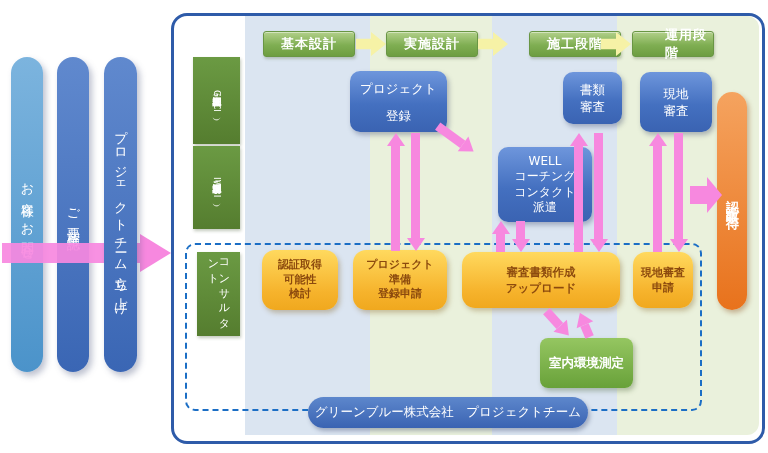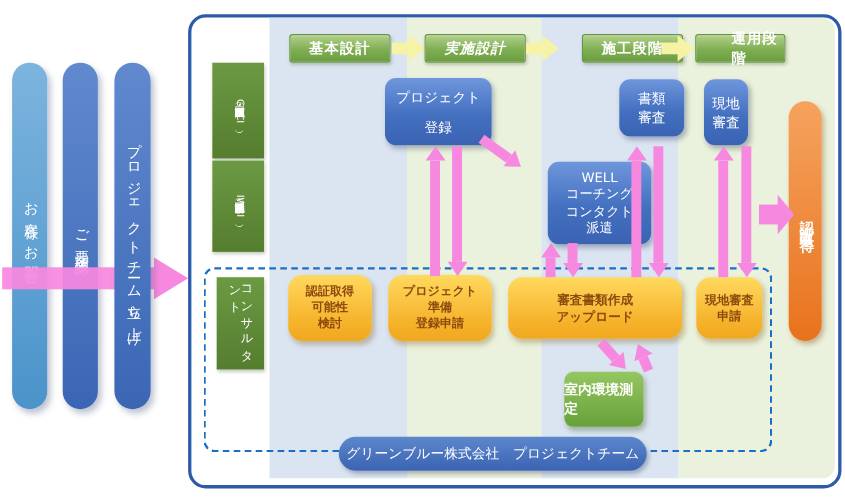--- a/index.html
+++ b/index.html
@@ -31,21 +31,21 @@
   .band.g1{left:196px;width:122px;background:#eaf1dc;}
   .band.b2{left:318px;width:125px;background:#dbe5f1;}
   .band.g2{left:443px;width:142px;background:#eaf1dc;}
 
   
   .stagebtn{position:absolute;top:31px;height:26px;box-sizing:border-box;z-index:4;
         background:linear-gradient(180deg,#b2d08a,#7fae52 55%,#6d9d41);
         border:1px solid #699644;border-radius:3px;color:#fff;font-weight:bold;font-size:13px;
         display:flex;align-items:center;justify-content:center;letter-spacing:1px;
         box-shadow:inset 0 1px 0 rgba(255,255,255,.45), 1px 2px 3px rgba(80,100,60,.3);}
-  .sb1{left:263px;width:92px;} .sb2{left:386px;width:92px;font-style:italic;}
+  .sb1{left:263px;width:92px;} .sb2{left:386px;width:92px;}
   .sb3{left:508px;width:92px;margin-left:21px;} .sb4{left:632px;width:82px;padding-left:32px;}
   .sarrow{position:absolute;top:32px;width:30px;height:24px;background:#f6f2a6;z-index:4;
         clip-path:polygon(0 28%,50% 28%,50% 0,100% 50%,50% 100%,50% 72%,0 72%);}
   .sa1{left:356px;} .sa2{left:478px;} .sa3{left:601px;}
 
   
   .org{position:absolute;box-sizing:border-box;z-index:4;color:#fff;
         background:linear-gradient(180deg,#6b9a43,#557d2f);
         display:flex;align-items:center;justify-content:center;writing-mode:vertical-rl;
         box-shadow:1px 2px 3px rgba(60,80,40,.3);}
@@ -58,33 +58,33 @@
   .dashed{position:absolute;left:185px;top:243px;width:517px;height:168px;box-sizing:border-box;
         border:2px dashed #1b6ec5;border-radius:10px;z-index:2;}
 
   
   .bluebox{position:absolute;z-index:5;color:#fff;text-align:center;
         background:linear-gradient(180deg,#6e96dc 0%,#4470c0 55%,#3a63b2);
         border-radius:10px;display:flex;flex-direction:column;align-items:center;justify-content:center;
         box-shadow:2px 3px 5px rgba(50,60,100,.35);}
   .bx-reg{left:350px;top:71px;width:97px;height:61px;font-size:12.5px;line-height:27px;}
   .bx-doc{left:563px;top:72px;width:59px;height:52px;font-size:12.5px;line-height:17px;}
-  .bx-site{left:640px;top:72px;width:40px;height:60px;font-size:12.5px;line-height:17px;}
+  .bx-site{left:640px;top:72px;width:72px;height:60px;font-size:12.5px;line-height:17px;}
   .bx-well{left:462px;top:147px;width:94px;height:75px;font-size:12px;line-height:15.5px;margin-left:36px;}
 
   .ybox{position:absolute;z-index:5;color:#8c4a0e;font-weight:bold;text-align:center;
         background:linear-gradient(180deg,#ffd95e 0%,#f6b32c 70%,#f0a81e);
         border-radius:13px;display:flex;flex-direction:column;align-items:center;justify-content:center;
         box-shadow:2px 3px 5px rgba(130,95,30,.35);}
   .yb-fea{left:262px;top:250px;width:76px;height:60px;font-size:11px;line-height:14.5px;}
   .yb-pre{left:353px;top:250px;width:94px;height:60px;font-size:11px;line-height:14.5px;}
   .yb-up {left:462px;top:252px;width:158px;height:56px;font-size:11.5px;line-height:16px;align-items:center;}
   .yb-app{left:633px;top:252px;width:60px;height:56px;font-size:11px;line-height:15px;}
 
-  .greenbox{position:absolute;left:513px;top:338px;width:72px;height:50px;z-index:5;
+  .greenbox{position:absolute;left:540px;top:338px;width:93px;height:50px;z-index:5;
         background:linear-gradient(180deg,#95c661,#68a139);border-radius:8px;color:#fff;
         font-weight:bold;font-size:12.5px;display:flex;align-items:center;justify-content:center;
         box-shadow:2px 3px 5px rgba(60,90,40,.35);}
 
   
   .teampill{position:absolute;left:308px;top:397px;width:280px;height:31px;z-index:6;
         background:linear-gradient(180deg,#5d87cc,#3a63b2);border-radius:16px;color:#fff;
         font-size:12.5px;display:flex;align-items:center;justify-content:center;
         box-shadow:2px 3px 4px rgba(50,60,100,.35);}
   .certpill{position:absolute;left:717px;top:92px;width:30px;height:218px;z-index:6;

